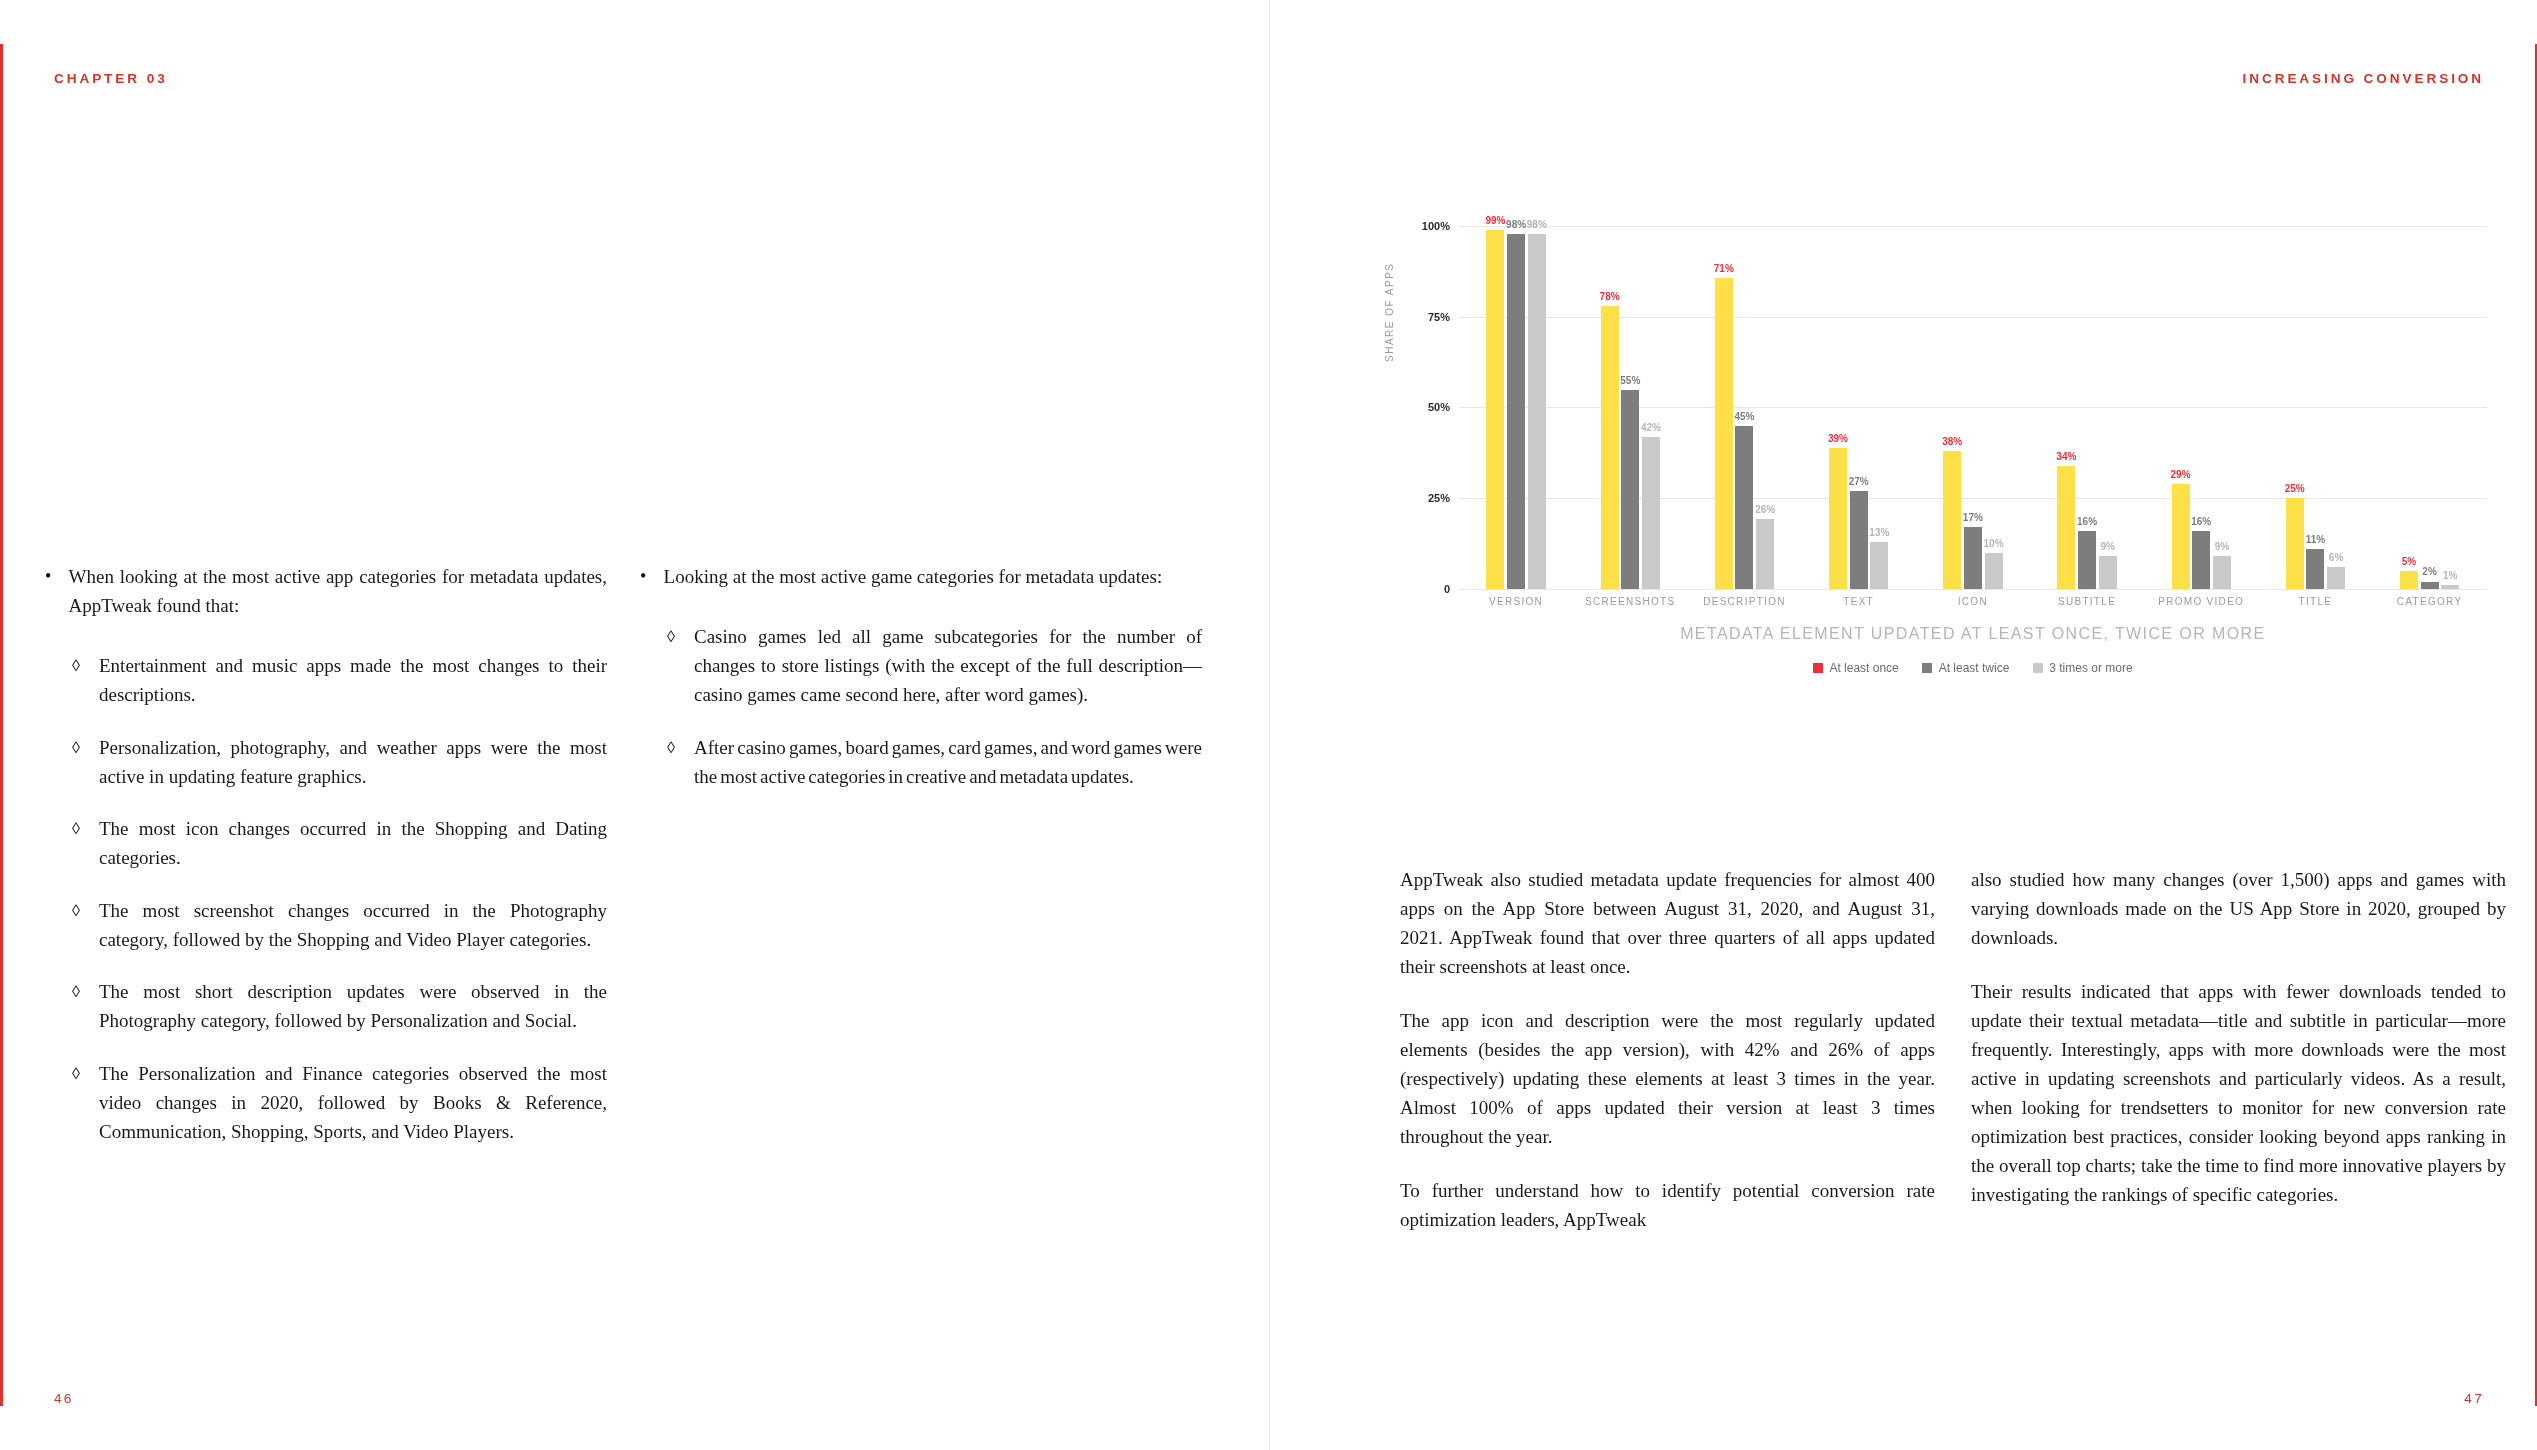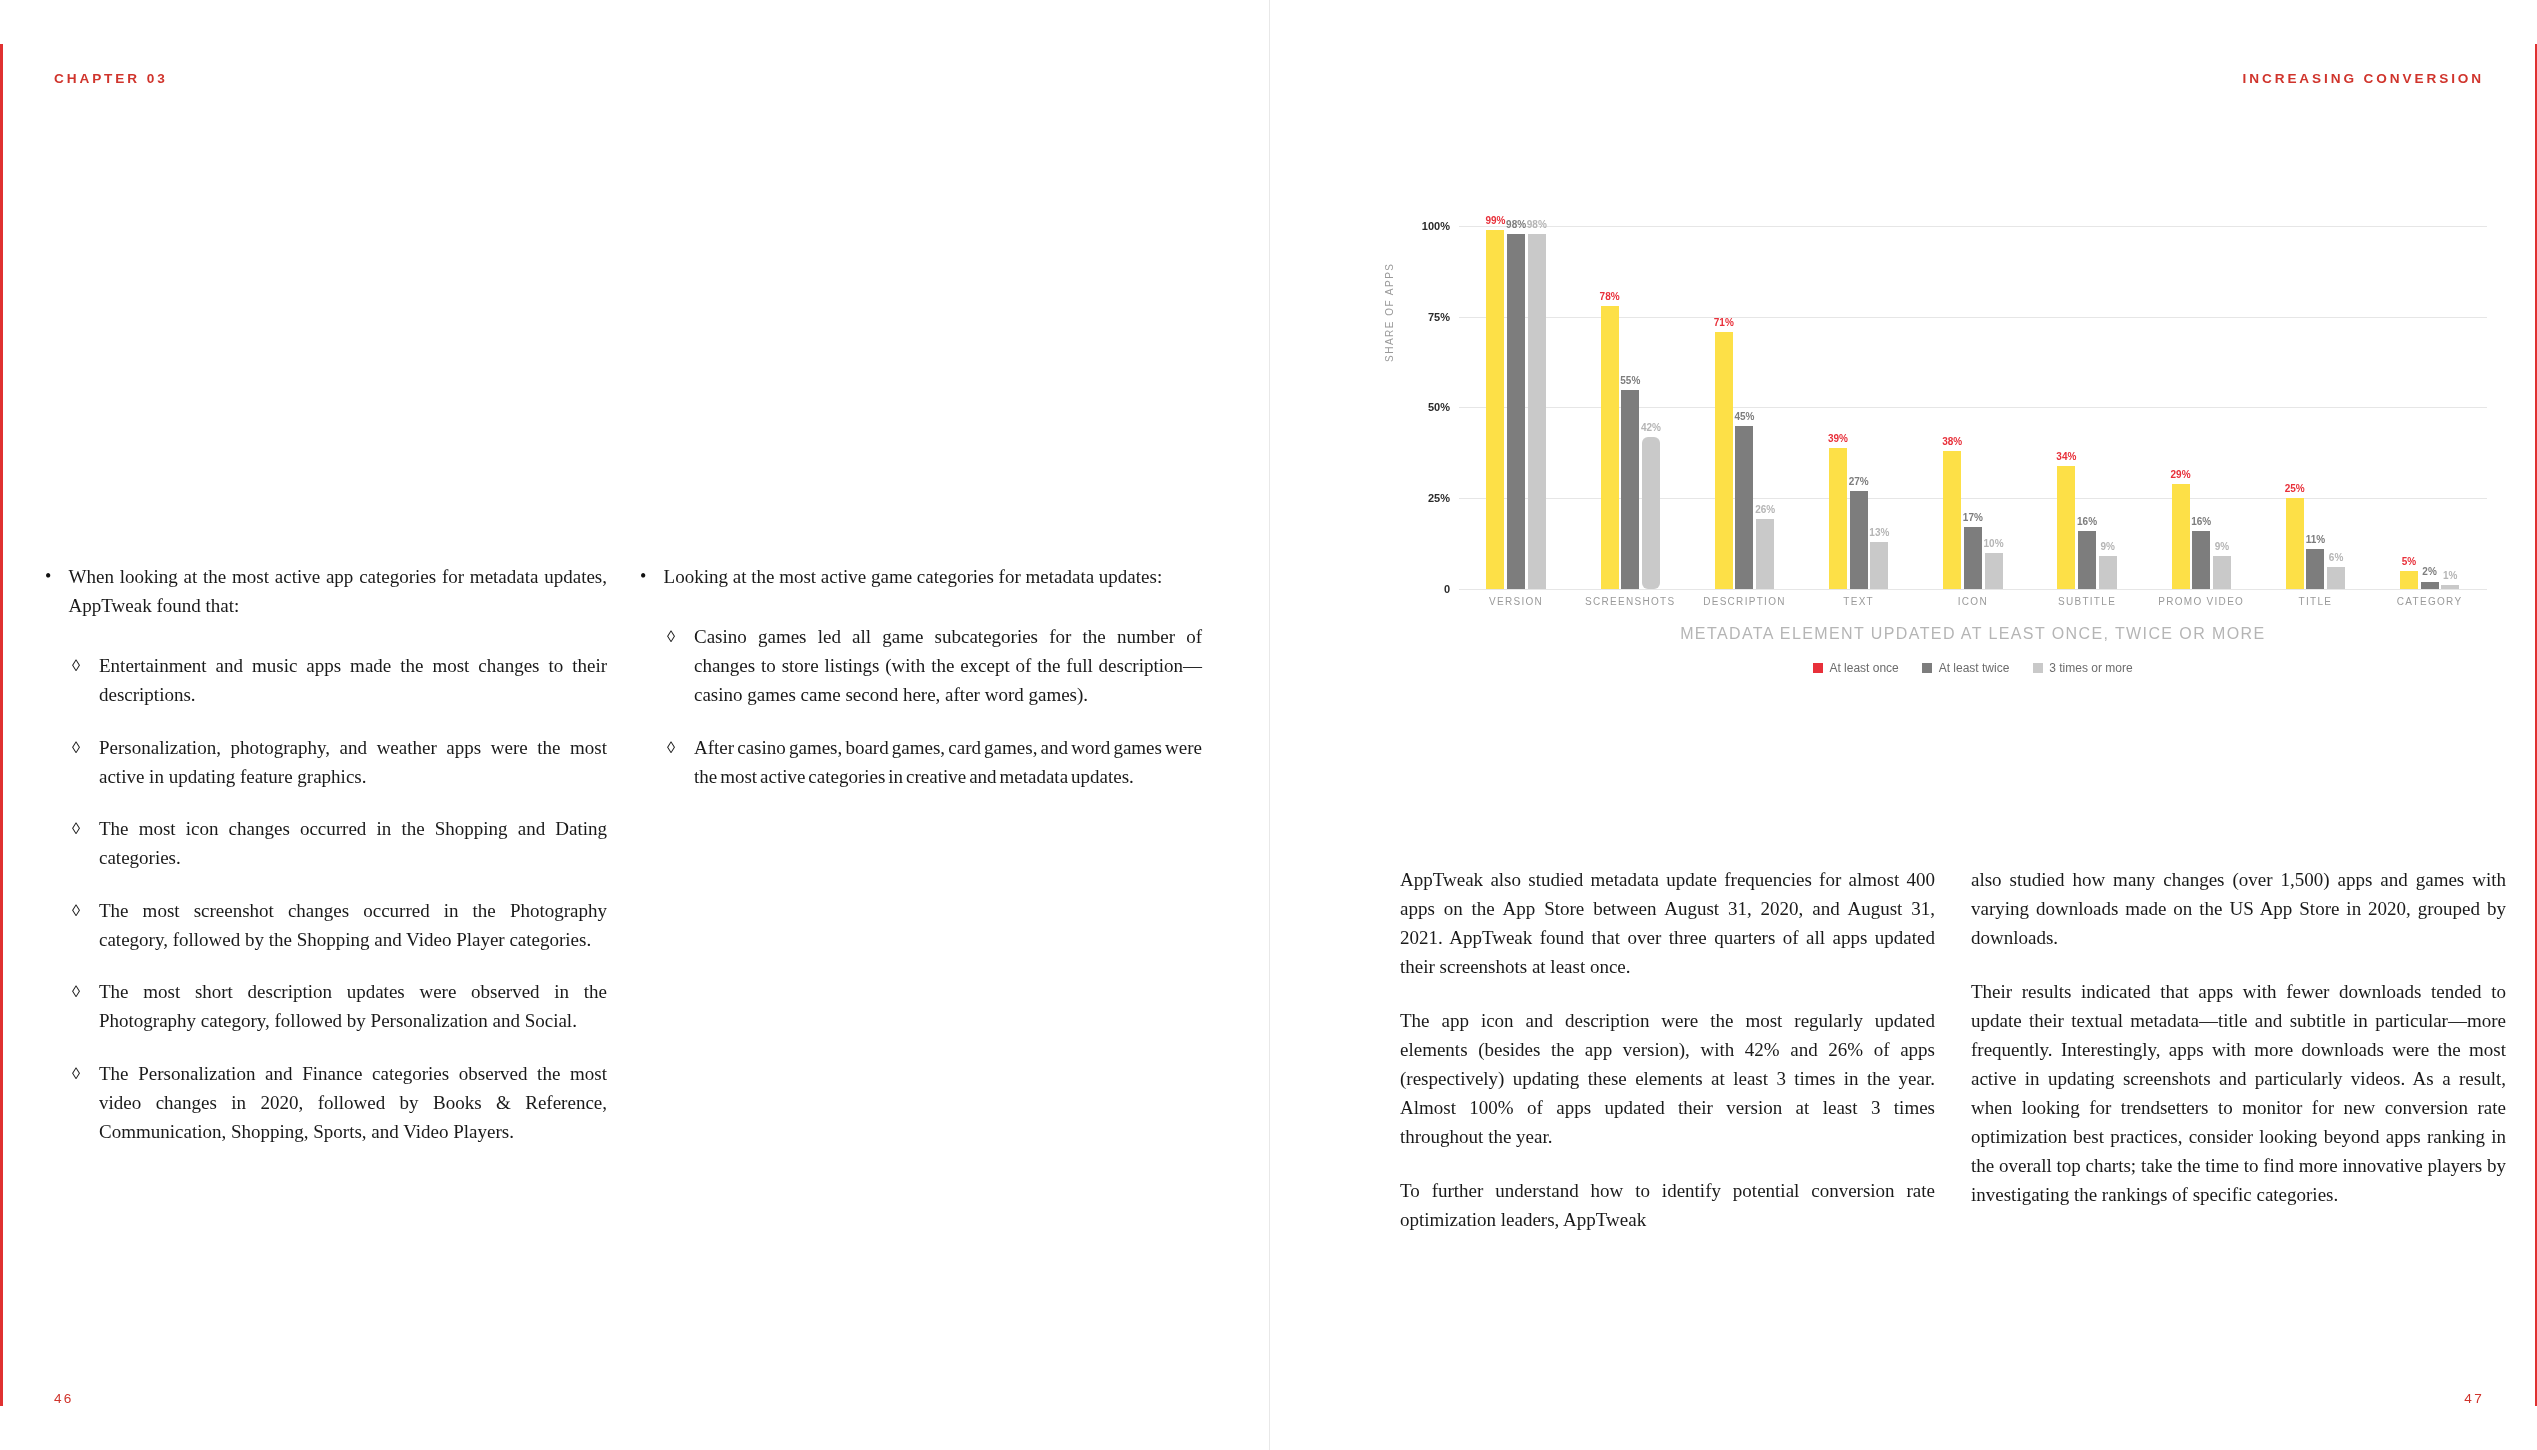--- a/index.html
+++ b/index.html
@@ -379,26 +379,26 @@
                     <span class="vlabel">98%</span>
                   </div>
                 </div>
                 <div class="group">
                   <div class="bar s0" style="height: 283px;">
                     <span class="vlabel">78%</span>
                   </div>
                   <div class="bar s1" style="height: 199px;">
                     <span class="vlabel">55%</span>
                   </div>
-                  <div class="bar s2" style="height: 152px; border-radius: 6px;">
+                  <div class="bar s2" style="height: 152px;">
                     <span class="vlabel">42%</span>
                   </div>
                 </div>
                 <div class="group">
-                  <div class="bar s0" style="height: 257px;">
+                  <div class="bar s0" style="height: 311px;">
                     <span class="vlabel">71%</span>
                   </div>
                   <div class="bar s1" style="height: 163px;">
                     <span class="vlabel">45%</span>
                   </div>
                   <div class="bar s2" style="height: 70px;">
                     <span class="vlabel">26%</span>
                   </div>
                 </div>
                 <div class="group">

